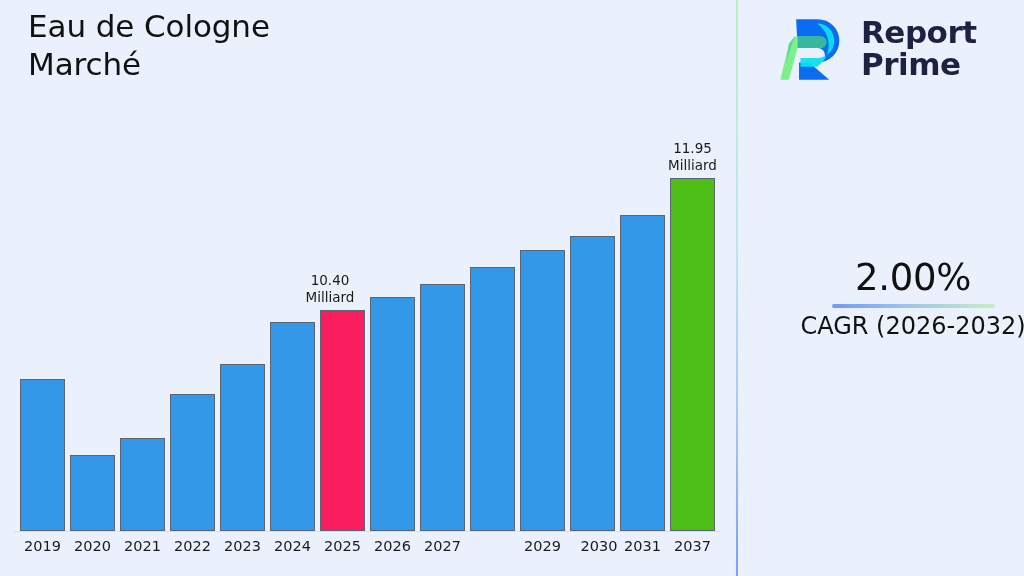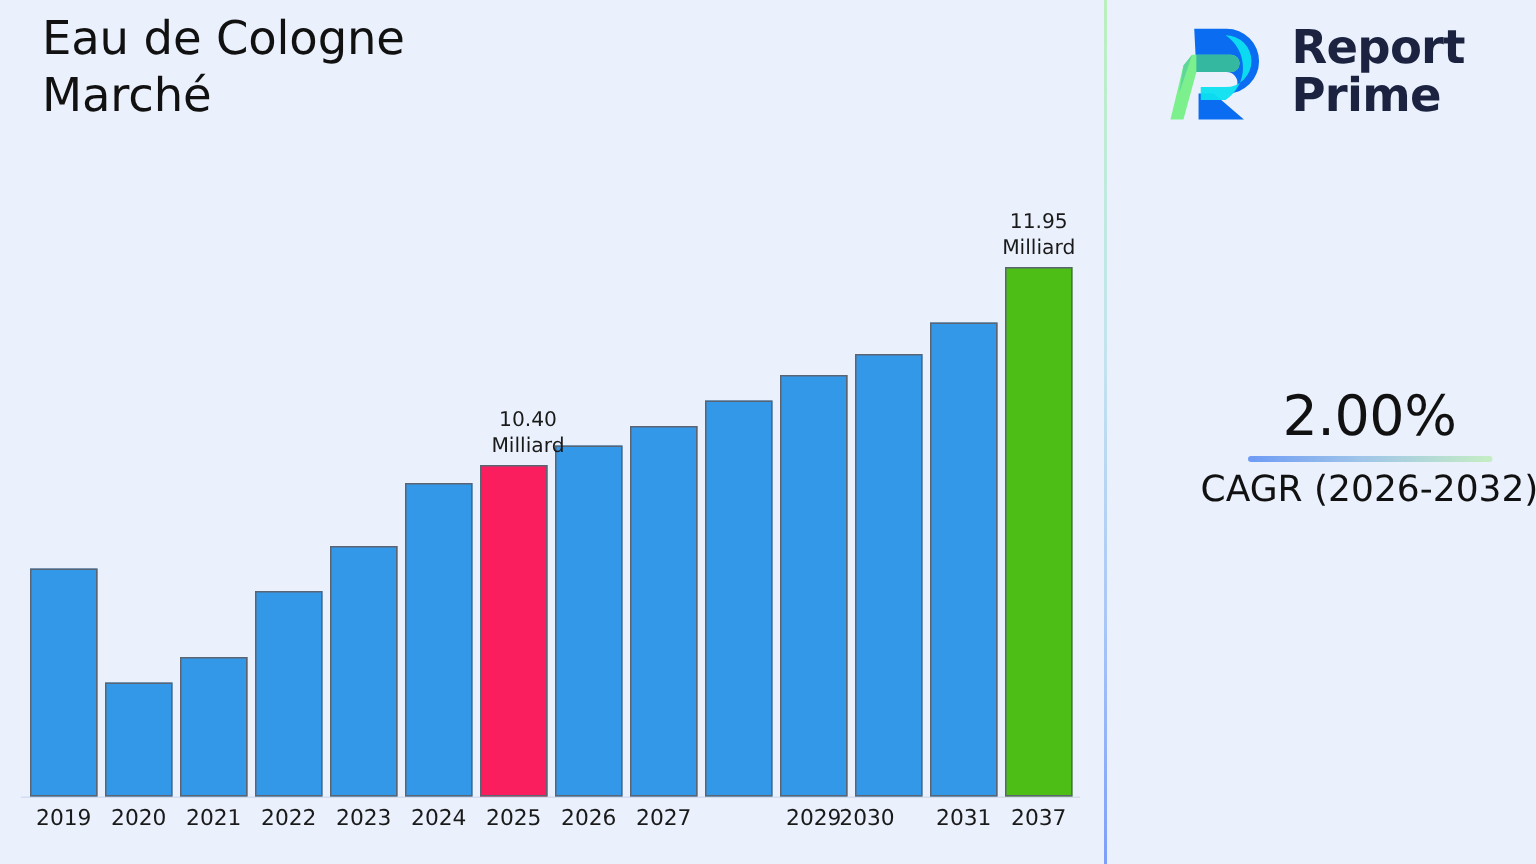--- a/index.html
+++ b/index.html
@@ -170,38 +170,38 @@
           <div class="bar highlight-pink" style="left: 320px; top: 310px; width: 45px; height: 221px;"></div>
           <div class="bar" style="left: 370px; top: 297px; width: 45px; height: 234px;"></div>
           <div class="bar" style="left: 420px; top: 284px; width: 45px; height: 247px;"></div>
           <div class="bar" style="left: 470px; top: 267px; width: 45px; height: 264px;"></div>
           <div class="bar" style="left: 520px; top: 250px; width: 45px; height: 281px;"></div>
           <div class="bar" style="left: 570px; top: 236px; width: 45px; height: 295px;"></div>
           <div class="bar" style="left: 620px; top: 215px; width: 45px; height: 316px;"></div>
           <div class="bar highlight-green" style="left: 670px; top: 178px; width: 45px; height: 353px;"></div>
         </div>
       <div id="labels-layer">
-          <div class="bar-value-label" style="left: 307px; top: 272px;">10.40
+          <div class="bar-value-label" style="left: 285px; top: 272px;">10.40
 Milliard</div>
           <div class="bar-value-label" style="left: 647.5px; top: 140px;">11.95
 Milliard</div>
         </div>
       <div id="ticks-layer">
           <div class="tick-label" style="left: 17.5px;">2019</div>
           <div class="tick-label" style="left: 67.5px;">2020</div>
           <div class="tick-label" style="left: 117.5px;">2021</div>
           <div class="tick-label" style="left: 167.5px;">2022</div>
           <div class="tick-label" style="left: 217.5px;">2023</div>
           <div class="tick-label" style="left: 267.5px;">2024</div>
           <div class="tick-label" style="left: 317.5px; text-align: center;">2025</div>
           <div class="tick-label" style="left: 367.5px;">2026</div>
           <div class="tick-label" style="left: 417.5px;">2027</div>
           <div class="tick-label" style="left: 467.5px; margin-top: 44px;">2028</div>
           <div class="tick-label" style="left: 517.5px;">2029</div>
-          <div class="tick-label" style="left: 553px;">2030</div>
+          <div class="tick-label" style="left: 574px;">2030</div>
           <div class="tick-label" style="left: 617.5px;">2031</div>
           <div class="tick-label" style="left: 667.5px;">2037</div>
         </div>
     </div>
   </div>
 
   <div class="vertical-divider"></div>
 
   <div class="right-panel">
 

